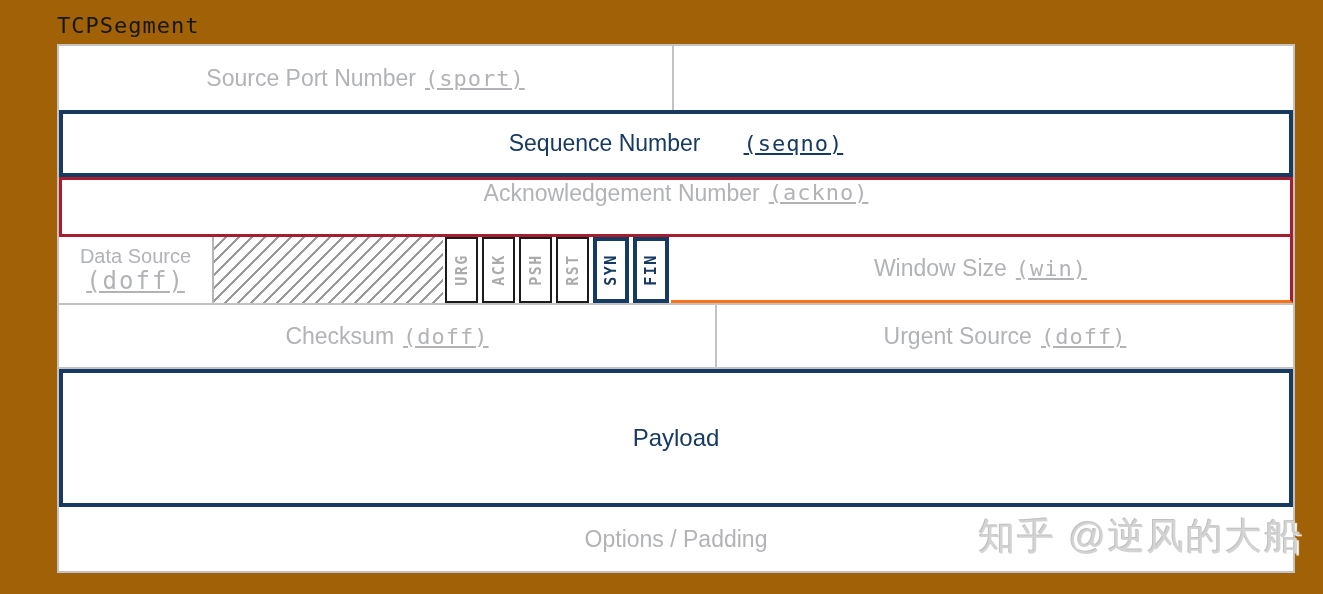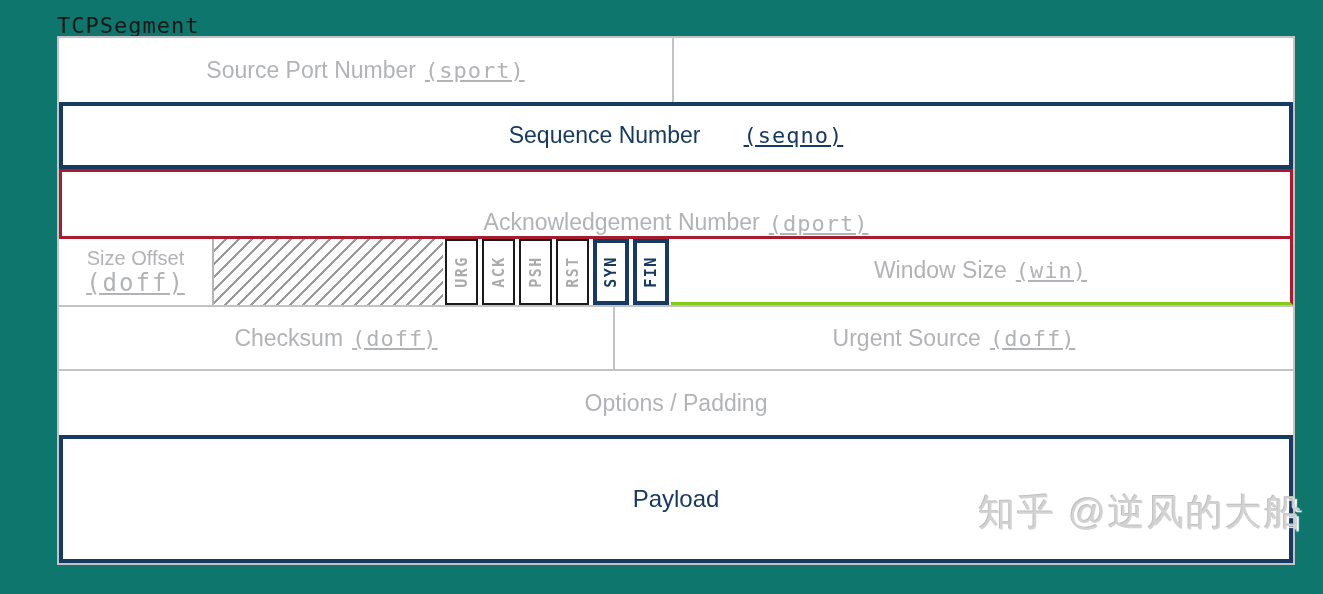--- a/index.html
+++ b/index.html
@@ -1,37 +1,37 @@
 <!DOCTYPE html>
 <html><head>
 <meta charset="utf-8">
 <style>
   html, body { margin: 0; padding: 0; background: #ffffff; }
   .stage {
     position: relative;
     width: 1323px;
     height: 594px;
-    background: #0f766e;
+    background: #a16207;
     overflow: hidden;
     font-family: "Liberation Sans", sans-serif;
   }
   .title {
     position: absolute;
     left: 57px;
     top: 13px;
     font-family: "DejaVu Sans Mono", monospace;
     font-size: 22px;
     font-weight: 500;
     color: #161616;
     letter-spacing: 1px;
   }
   .tbl {
     position: absolute;
     left: 57px;
-    top: 36px;
+    top: 44px;
     width: 1238px;
     height: 529px;
     box-sizing: border-box;
     border: 2px solid #c3c3c5;
     background: #ffffff;
     display: flex;
     flex-direction: column;
   }
   .row { box-sizing: border-box; display: flex; flex-shrink: 0; }
   .cell {
@@ -61,23 +61,23 @@
   .row-ports .half-r { flex: 1; }
   
   .row-seqno {
     height: 67px;
     border: 4px solid #173a63;
     align-items: center; justify-content: center; gap: 34px;
   }
   .row-seqno .lbl, .row-seqno .code { color: #173a63; }
   
   .row-ackno {
-    height: 70px;
+    height: 60px;
     border: 3px solid #a81c30;
-    align-items: flex-end; justify-content: center;
+    align-items: flex-start; justify-content: center;
   }
   
   .row-flags { height: 66px; }
   .doff-cell {
     width: 153px;
     flex-direction: column;
     line-height: 1.15;
   }
   .doff-cell .lbl { font-size: 20px; }
   .doff-cell .code { font-size: 24px; margin-left: 0; letter-spacing: 2px; }
@@ -107,39 +107,39 @@
     letter-spacing: 1.5px;
     color: #ababad;
     white-space: nowrap;
     font-family: "DejaVu Sans Mono", monospace;
   }
   .flag.hl { width: 36px; border: 4px solid #173a63; }
   .flag.hl .vtext { color: #173a63; }
   .win-cell {
     flex: 1;
     border-right: 3px solid #a81c30;
-    border-bottom: 3px solid #84cc16;
+    border-bottom: 3px solid #f97316;
   }
   
   .row-cksum { height: 66px; border-top: 2px solid #c3c3c5; border-bottom: 2px solid #c3c3c5; }
-  .row-cksum .half-l { width: 556px; border-right: 2px solid #c3c3c5; }
+  .row-cksum .half-l { width: 658px; border-right: 2px solid #c3c3c5; }
   .row-cksum .half-r { flex: 1; }
   
   .row-options { height: 64px; align-items: center; justify-content: center; }
   
   .row-payload {
     flex: 1;
     border: 4px solid #173a63;
     align-items: center; justify-content: center;
   }
   .row-payload .lbl { color: #173a63; font-size: 24px; }
   .watermark {
     position: absolute;
     right: 20px;
-    top: 488px;
+    top: 512px;
     font-size: 37px;
     letter-spacing: 2px;
     color: #d3d3d3;
     text-shadow: -1px -1px 0 #c0c0c0, 2px 2px 1px #ffffff;
     white-space: nowrap;
   }
 </style>
 </head>
 <body>
 
@@ -156,26 +156,26 @@
       </div>
     </div>
 
     <div class="row row-seqno cell">
       <span class="lbl">Sequence Number</span>
       <span class="code">(seqno)</span>
     </div>
 
     <div class="row row-ackno cell">
       <span class="lbl">Acknowledgement Number</span>
-      <span class="code">(dport)</span>
+      <span class="code">(ackno)</span>
     </div>
 
     <div class="row row-flags">
       <div class="cell doff-cell">
-        <span class="lbl">Size Offset</span>
+        <span class="lbl">Data Source</span>
         <span class="code">(doff)</span>
       </div>
       <div class="cell hatch-cell"></div>
       <div class="flag">
         <span class="vtext">URG</span>
       </div>
       <div class="flag">
         <span class="vtext">ACK</span>
       </div>
       <div class="flag">
@@ -200,25 +200,25 @@
       <div class="cell half-l">
         <span class="lbl">Checksum</span>
         <span class="code">(doff)</span>
       </div>
       <div class="cell half-r">
         <span class="lbl">Urgent Source</span>
         <span class="code">(doff)</span>
       </div>
     </div>
 
+    <div class="row row-payload cell">
+      <span class="lbl">Payload</span>
+    </div>
+
     <div class="row row-options cell">
       <span class="lbl">Options / Padding</span>
     </div>
 
-    <div class="row row-payload cell">
-      <span class="lbl">Payload</span>
-    </div>
-
   </div>
 
   <div class="watermark">知乎 @逆风的大船</div>
 
 </div>
 
 </body></html>

